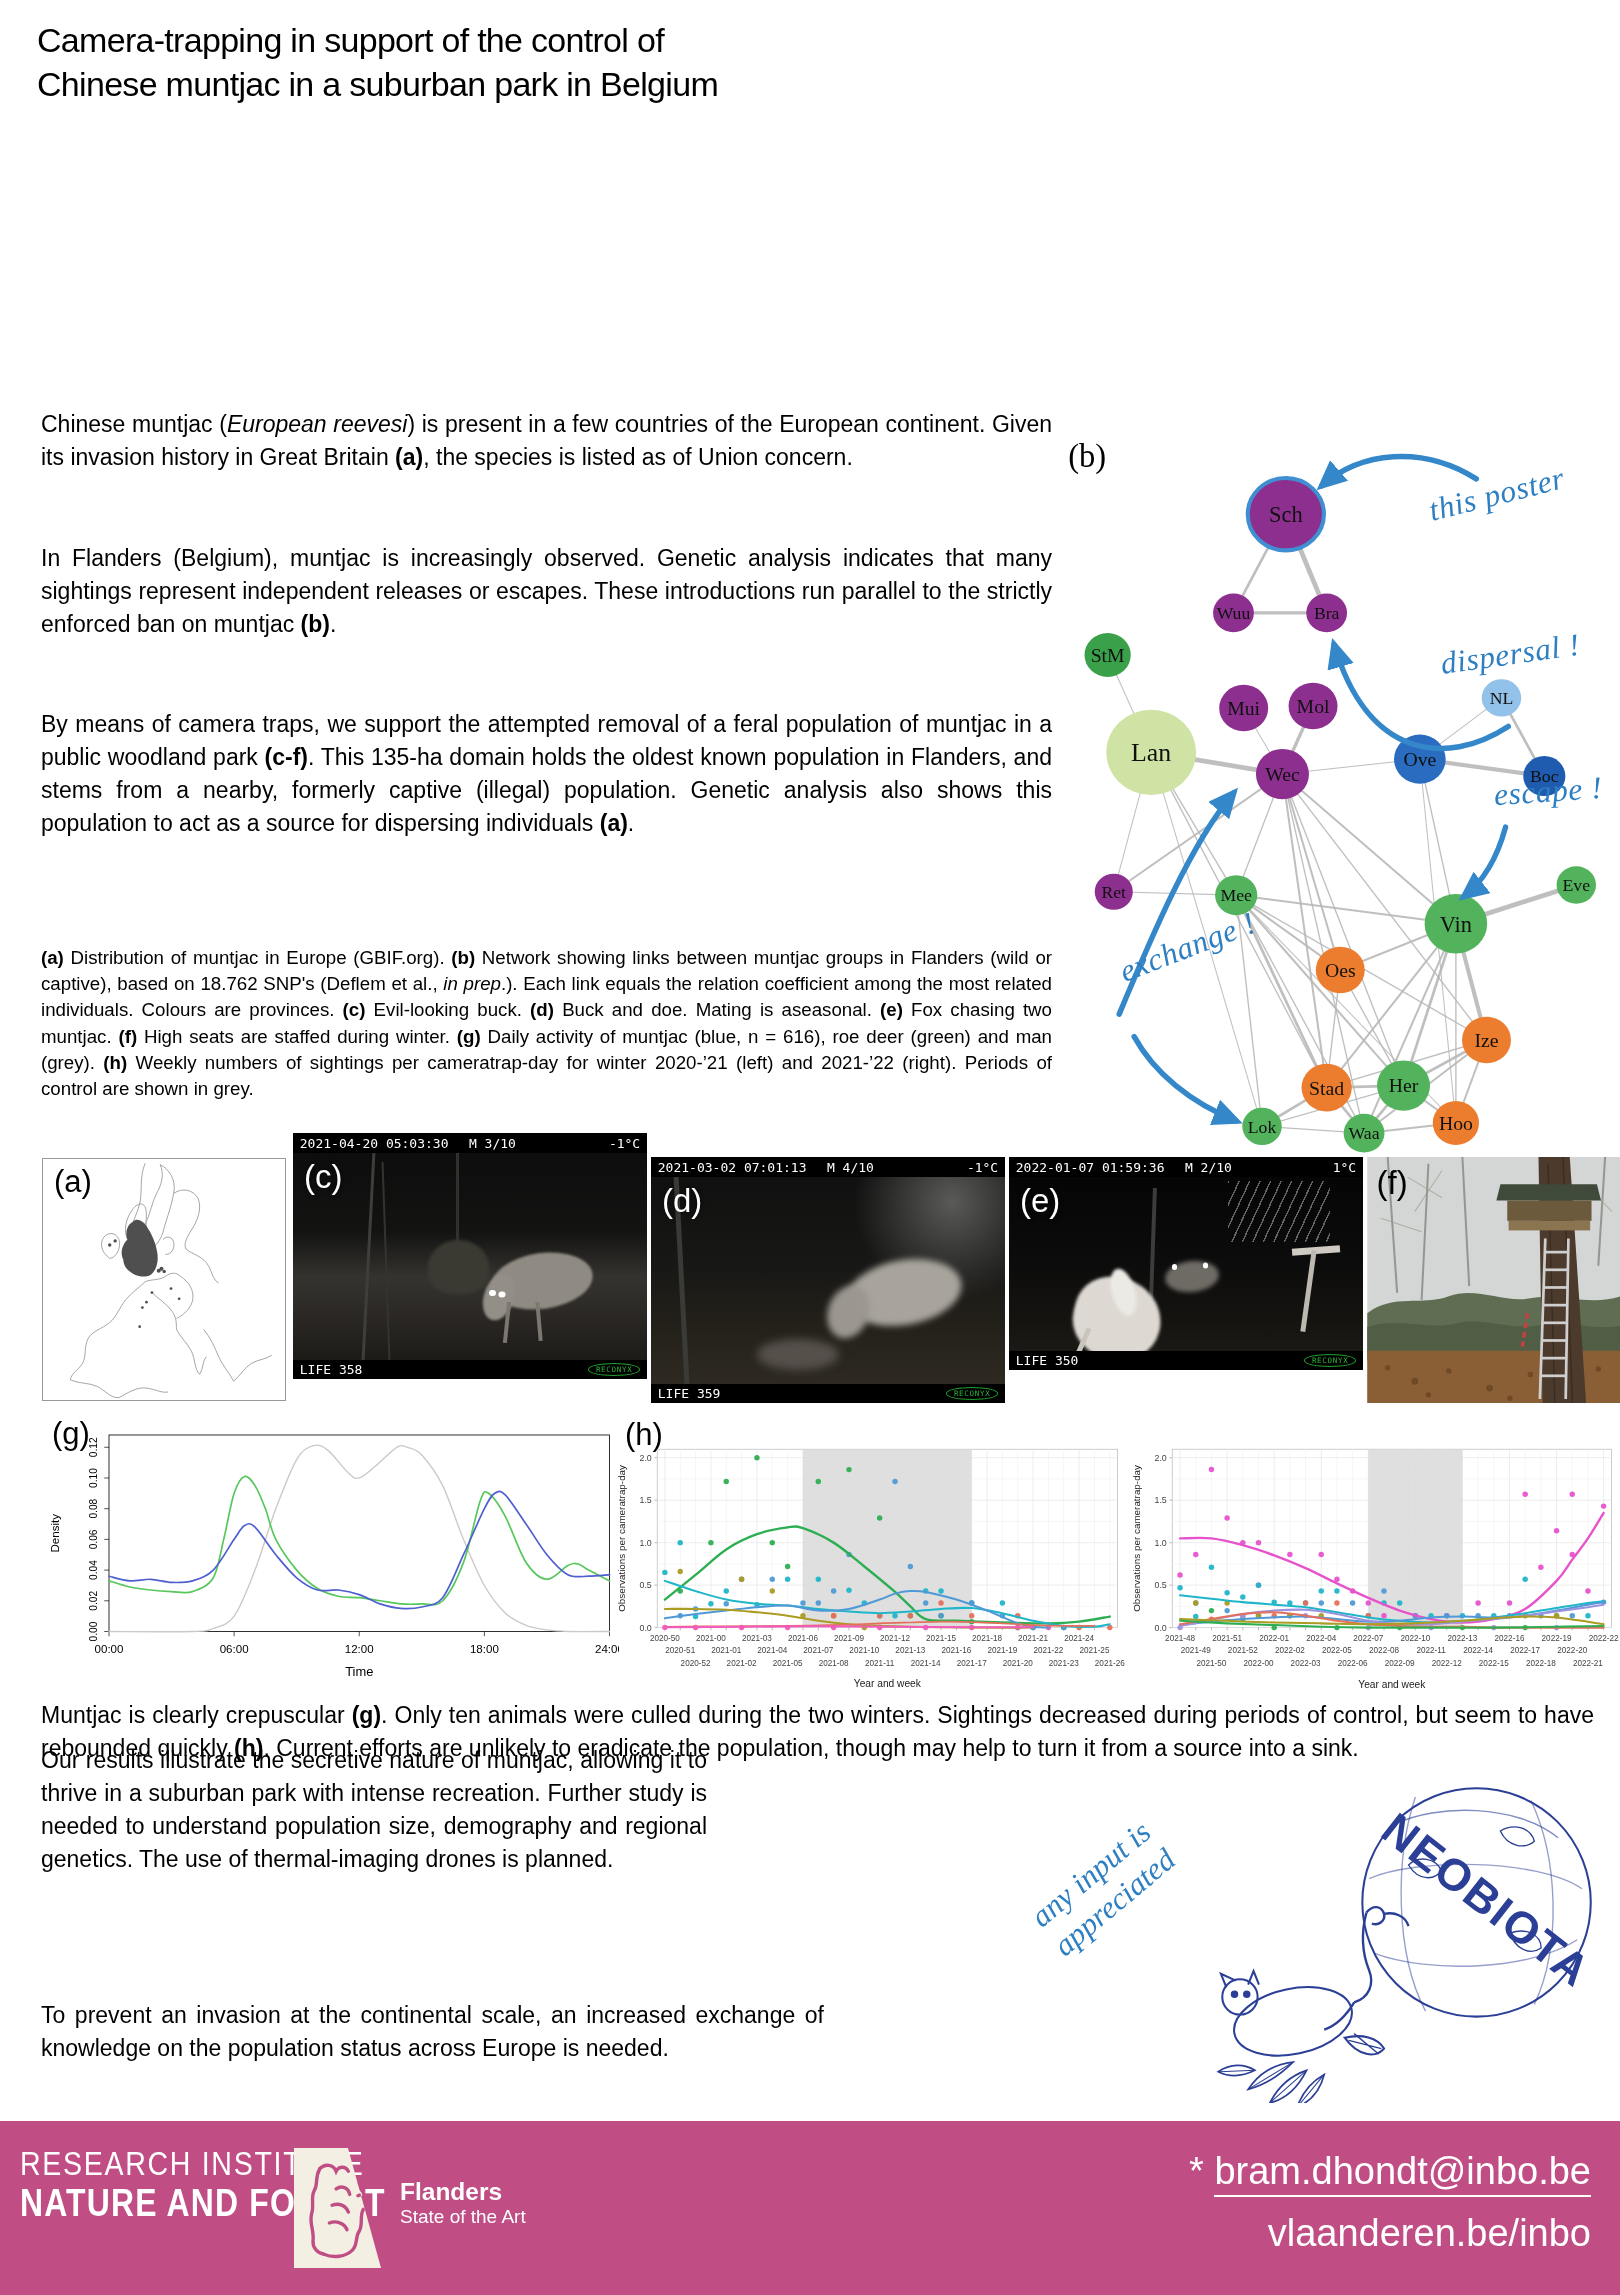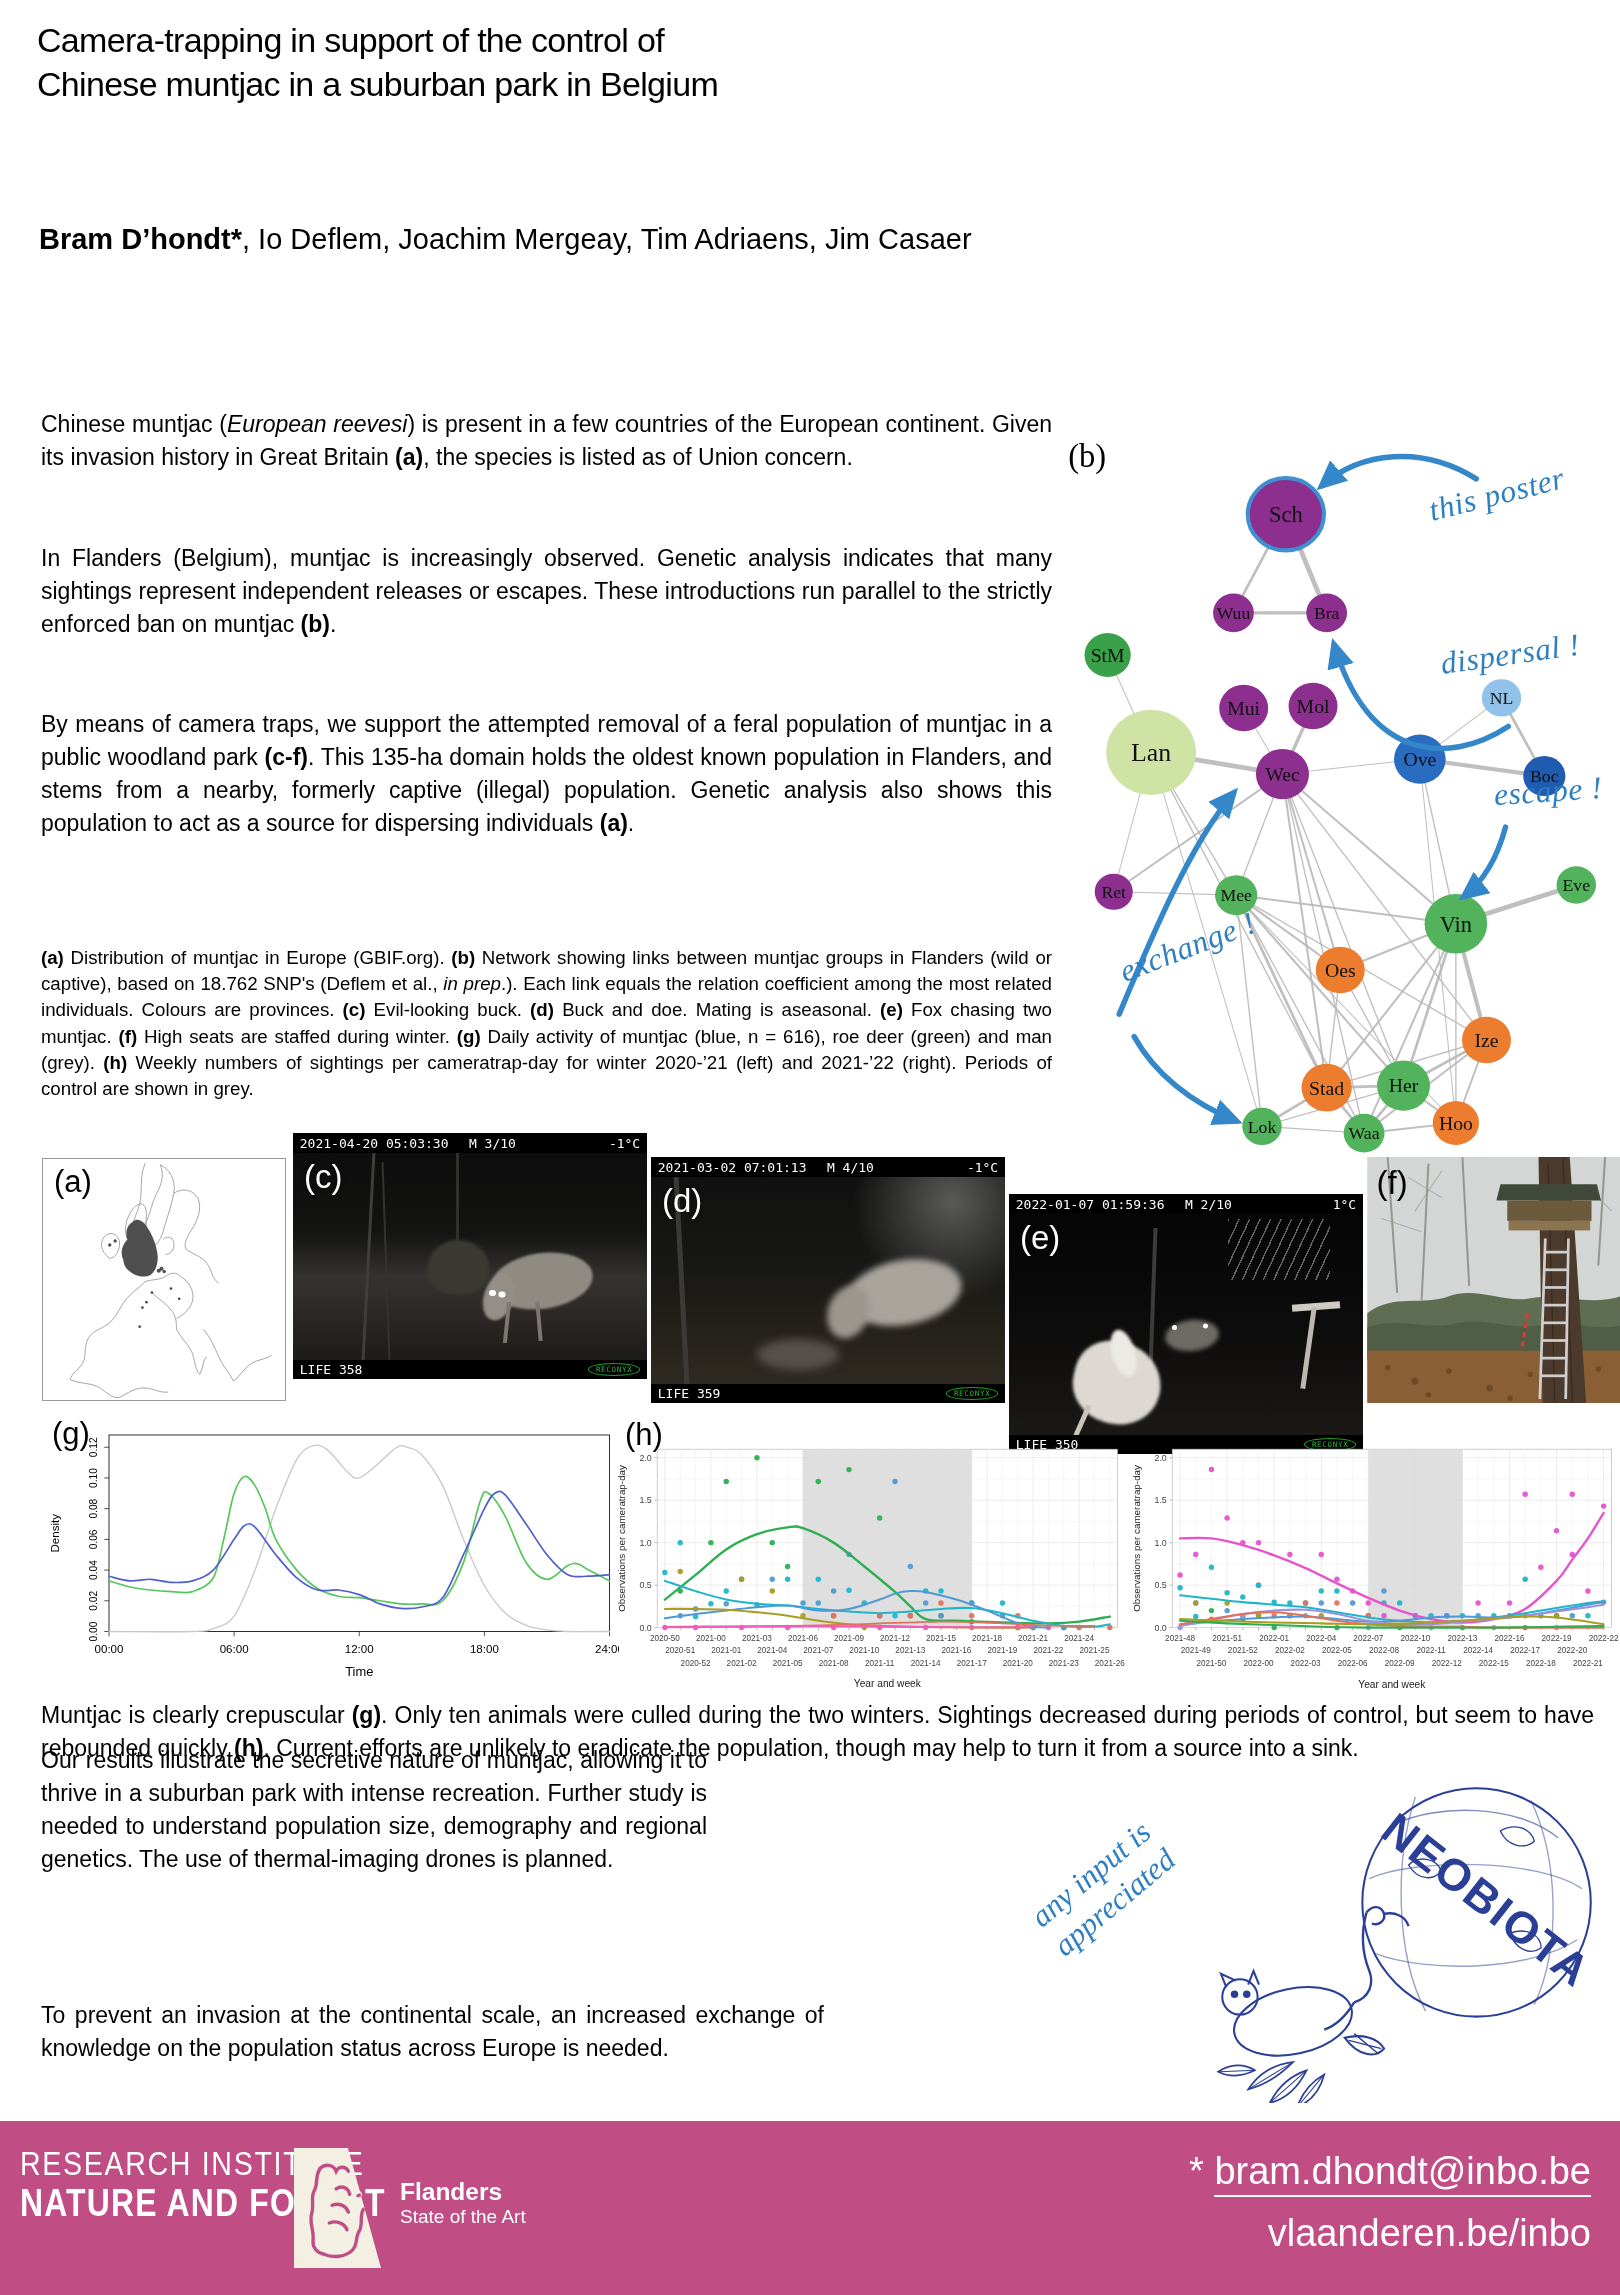--- a/index.html
+++ b/index.html
@@ -42,23 +42,20 @@
 </head>
 <body>
 
 <div id="poster">
 
   <div class="abs title" style="left:37px;top:19px;width:1191px;">
     <div>Camera-trapping in support of the control of</div>
     <div>Chinese muntjac in a suburban park in Belgium</div>
   </div>
 
-  <div class="abs authors" style="left:39px;top:223px;width:1293px;">
-    <b>Bram D’hondt*</b><span>, Io Deflem, Joachim Mergeay, Tim Adriaens, Jim Casaer</span>
-  </div>
 
   <div class="abs body-par" style="left:41px;top:408px;width:1011px;"><span>Chinese muntjac (</span><i>European reevesi</i><span>) is present in a few countries of the European continent. Given its invasion history in Great Britain </span><b>(a)</b><span>, the species is listed as of Union concern.</span></div>
   <div class="abs body-par" style="left:41px;top:542px;width:1011px;"><span>In Flanders (Belgium), muntjac is increasingly observed. Genetic analysis indicates that many sightings represent independent releases or escapes. These introductions run parallel to the strictly enforced ban on muntjac </span><b>(b)</b><span>.</span></div>
   <div class="abs body-par" style="left:41px;top:708px;width:1011px;"><span>By means of camera traps, we support the attempted removal of a feral population of muntjac in a public woodland park </span><b>(c-f)</b><span>. This 135-ha domain holds the oldest known population in Flanders, and stems from a nearby, formerly captive (illegal) population. Genetic analysis also shows this population to act as a source for dispersing individuals </span><b>(a)</b><span>.</span></div>
   <div class="abs cap-par" style="left:41px;top:945px;width:1011px;"><b>(a)</b><span> Distribution of muntjac in Europe (GBIF.org). </span><b>(b)</b><span> Network showing links between muntjac groups in Flanders (wild or captive), based on 18.762 SNP's (Deflem et al., </span><i>in prep</i><span>.). Each link equals the relation coefficient among the most related individuals. Colours are provinces. </span><b>(c)</b><span> Evil-looking buck. </span><b>(d)</b><span> Buck and doe. Mating is aseasonal. </span><b>(e)</b><span> Fox chasing two muntjac. </span><b>(f)</b><span> High seats are staffed during winter. </span><b>(g)</b><span> Daily activity of muntjac (blue, n = 616), roe deer (green) and man (grey). </span><b>(h)</b><span> Weekly numbers of sightings per cameratrap-day for winter 2020-’21 (left) and 2021-’22 (right). Periods of control are shown in grey.</span></div>
 
   <svg id="network-svg" class="abs serif" style="left:1051px;top:419px;" width="569" height="738" viewBox="0 0 836 1085">
       <defs>
         <marker id="arr" markerWidth="6" markerHeight="6" refX="4.2" refY="2.5" orient="auto">
           <path d="M0 0 L5.5 2.5 L0 5 Z" fill="#3487c9"></path>
@@ -299,21 +296,21 @@
       <div class="blob" style="left:30%;top:78%;width:82px;height:31px;background:#55504a;filter:blur(4.1px);"></div>
     </div>
     <div class="photo-label">(d)</div>
     <div class="photo-bar bottom">
       <span>LIFE 359</span>
       <span class="sp"></span>
       <span class="reconyx">RECONYX</span>
     </div>
   </div>
 
-  <div class="abs photo" style="left:1009px;top:1157px;width:354px;height:260px;margin-top:37px;">
+  <div class="abs photo" style="left:1009px;top:1157px;width:354px;height:213px;">
     <div class="photo-bar">
       <span>2022-01-07 01:59:36</span>
       <span>M 2/10</span>
       <span class="sp"></span>
       <span>1°C</span>
     </div>
     <div class="scene" style="background:linear-gradient(180deg,#050505 0%,#0c0c0c 50%,#151310 80%,#1b1916 100%);">
       <div class="abs" style="left:62%;top:2%;width:102px;height:61px;background:repeating-linear-gradient(115deg,rgba(190,190,190,.5) 0 1.4px,transparent 1.4px 9.5px);filter:blur(0.3px);"></div>
       <div class="abs" style="left:40%;top:6%;width:4.1px;height:64%;background:#3c3c3a;transform:rotate(2deg);"></div>
       <div class="abs" style="left:80%;top:40%;width:48px;height:6.8px;background:#cfcac2;transform:rotate(-4deg);"></div>

